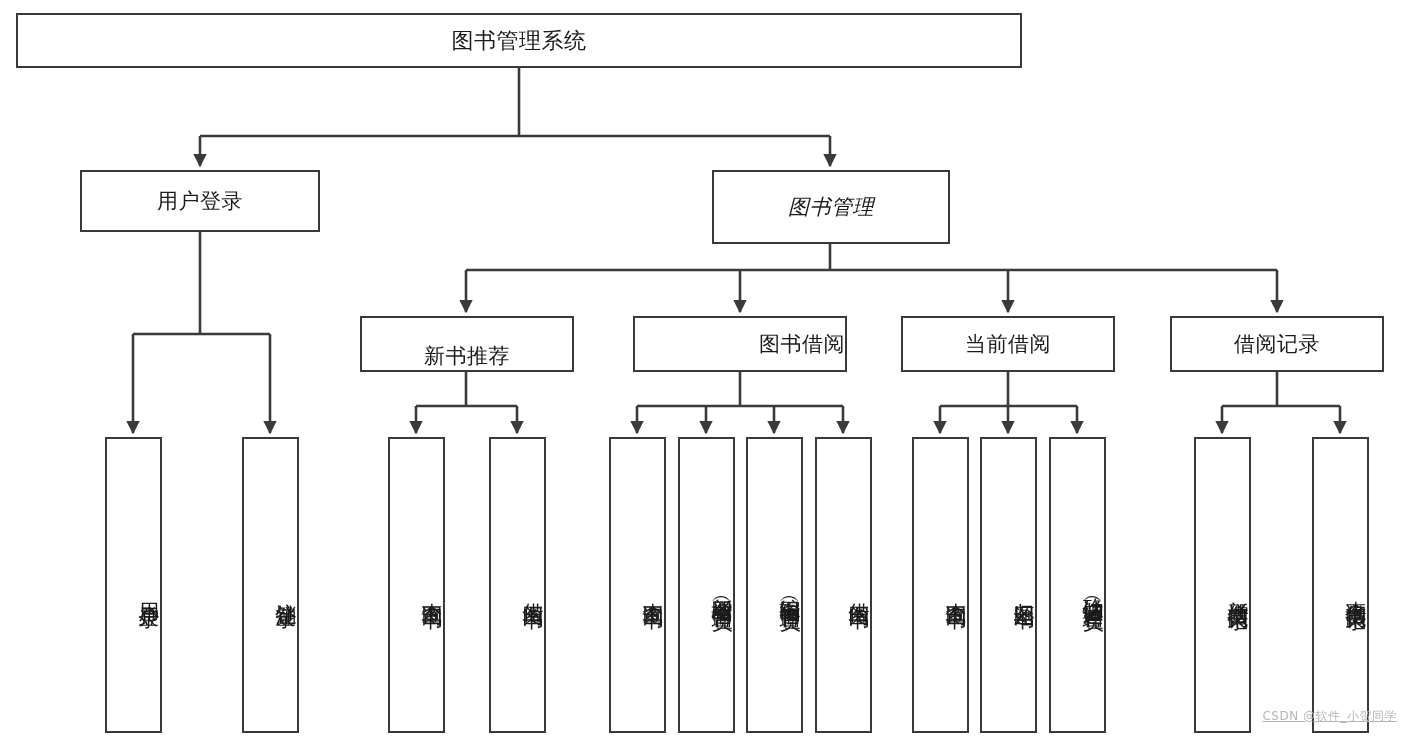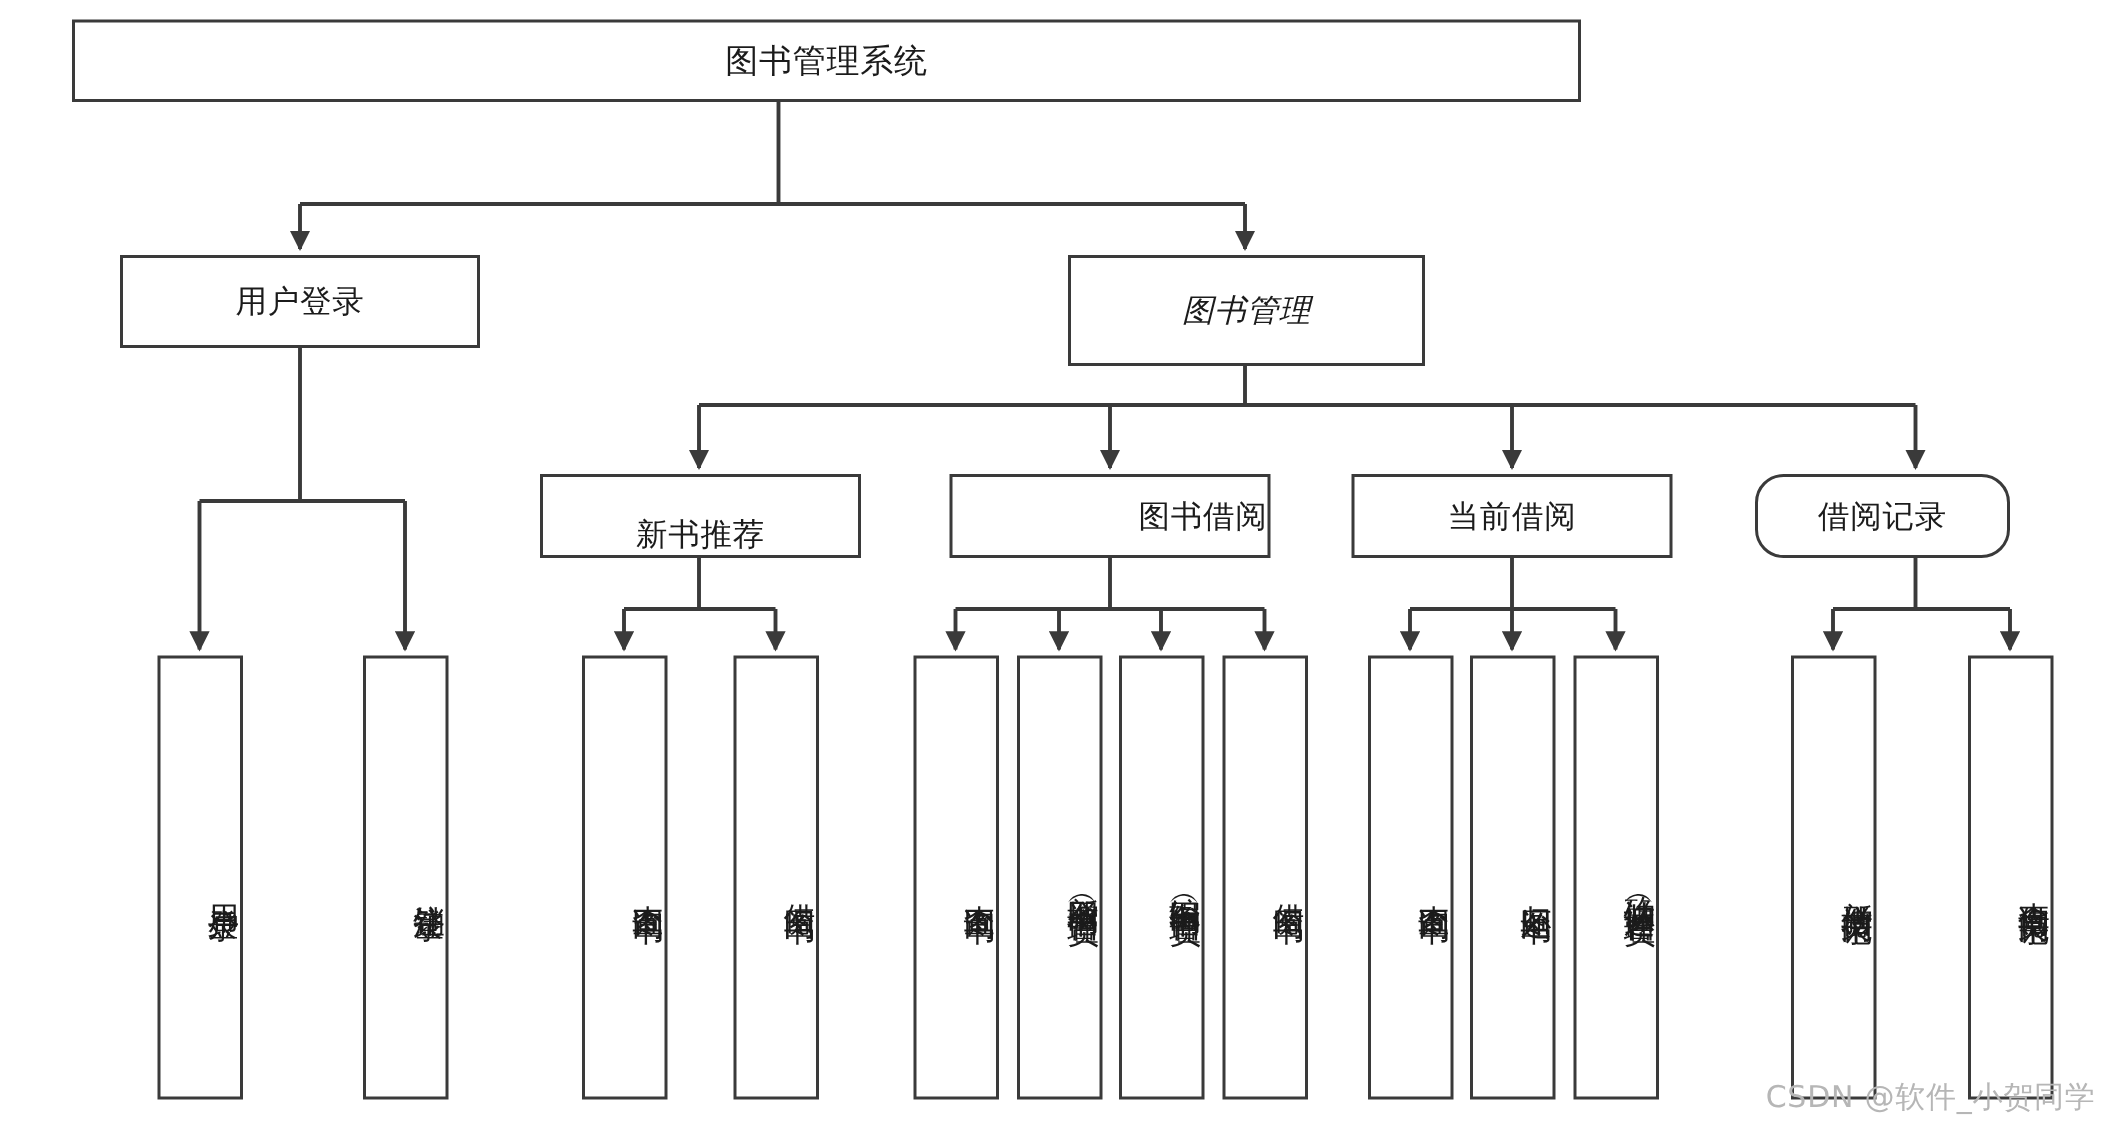--- a/index.html
+++ b/index.html
@@ -52,26 +52,27 @@
   }
   .node.vert .vlabel {
     writing-mode: vertical-rl;
     text-orientation: upright;
     white-space: nowrap;
   }
   .node.root { font-size: 22px; }
   #watermark {
     position: absolute;
     right: 8px;
-    bottom: 2px;
-    font-size: 20px;
+    bottom: 22px;
+    font-size: 12px;
     color: #b6b6b6;
     letter-spacing: 0.5px;
     white-space: nowrap;
     font-family: "DejaVu Sans", "Liberation Sans", sans-serif;
+    text-decoration: underline;
   }
 </style>
 </head>
 <body>
 
 <div id="canvas">
 
   <svg id="edges" viewBox="0 0 1405 747" width="1405" height="747" xmlns="http://www.w3.org/2000/svg">
     <defs>
       <marker id="arrow" viewBox="0 0 10 10" refX="9" refY="5" markerWidth="5.2" markerHeight="5.2" orient="auto-start-reverse">
@@ -115,41 +116,41 @@
       <path d="M 1008 406 L 1008 433" marker-end="url(#arrow)"></path>
       <path d="M 1077 406 L 1077 433" marker-end="url(#arrow)"></path>
 
       <path d="M 1277 372 L 1277 406"></path>
       <path d="M 1222 406 L 1340 406"></path>
       <path d="M 1222 406 L 1222 433" marker-end="url(#arrow)"></path>
       <path d="M 1340 406 L 1340 433" marker-end="url(#arrow)"></path>
     </g>
   </svg>
 
-  <div class="node horiz root" style="left:16px; top:13px; width:1006px; height:55px;margin-left:32px;">
+  <div class="node horiz root" style="left:16px; top:13px; width:1006px; height:55px;">
     <span>图书管理系统</span>
   </div>
 
   <div class="node horiz" style="left:80px; top:170px; width:240px; height:62px;">
     <span>用户登录</span>
   </div>
   <div class="node horiz" style="left:712px; top:170px; width:238px; height:74px;font-style:italic;">
     <span>图书管理</span>
   </div>
 
   <div class="node horiz" style="left:360px; top:316px; width:214px; height:56px;align-items:flex-end;">
     <span>新书推荐</span>
   </div>
   <div class="node horiz" style="left:633px; top:316px; width:214px; height:56px;justify-content:flex-end;">
     <span>图书借阅</span>
   </div>
   <div class="node horiz" style="left:901px; top:316px; width:214px; height:56px;font-family:Liberation Serif, serif;">
     <span>当前借阅</span>
   </div>
-  <div class="node horiz" style="left:1170px; top:316px; width:170px; height:56px;border-radius:19px;">
+  <div class="node horiz" style="left:1170px; top:316px; width:214px; height:56px;">
     <span>借阅记录</span>
   </div>
 
   <div class="node vert" style="left:105px; top:437px; width:57px; height:296px;">
     <span class="vlabel">用户登录</span>
   </div>
   <div class="node vert" style="left:242px; top:437px; width:57px; height:296px;">
     <span class="vlabel">注销登录</span>
   </div>
 

